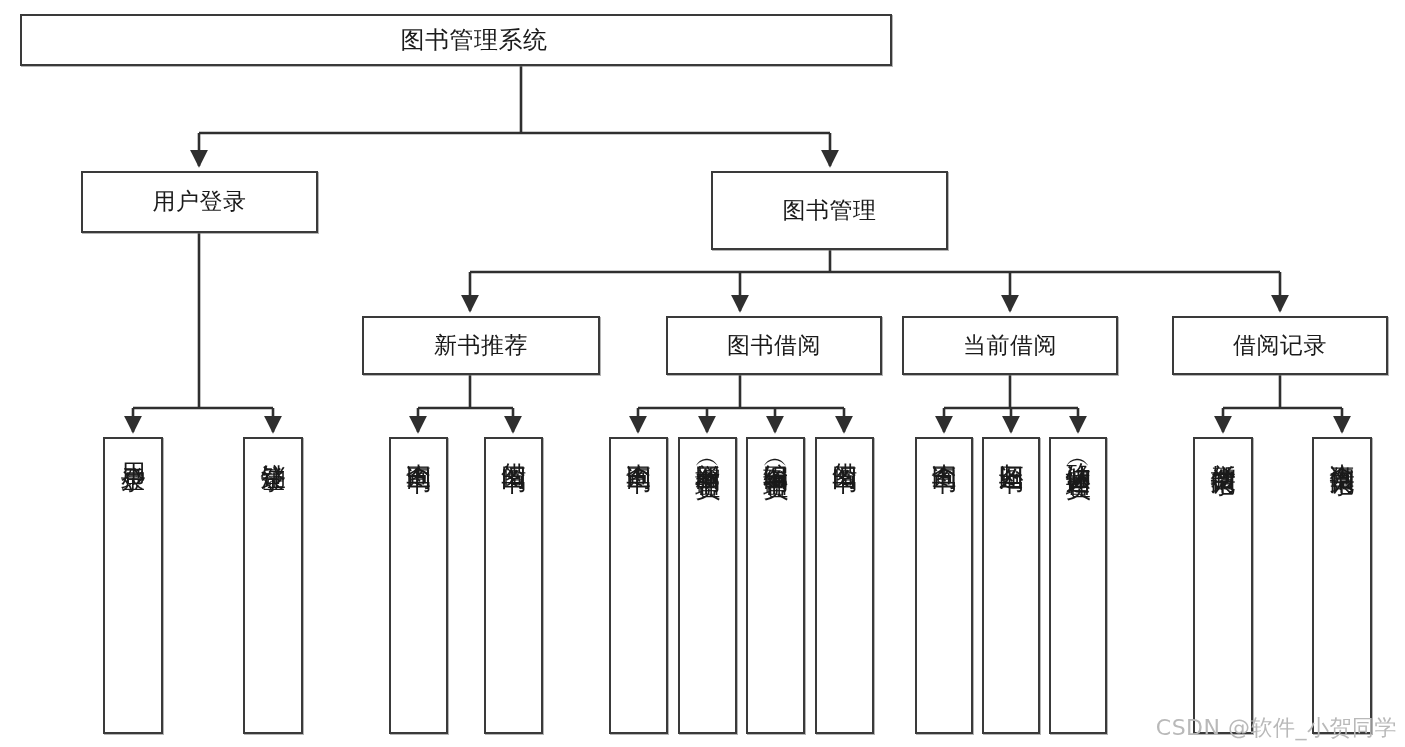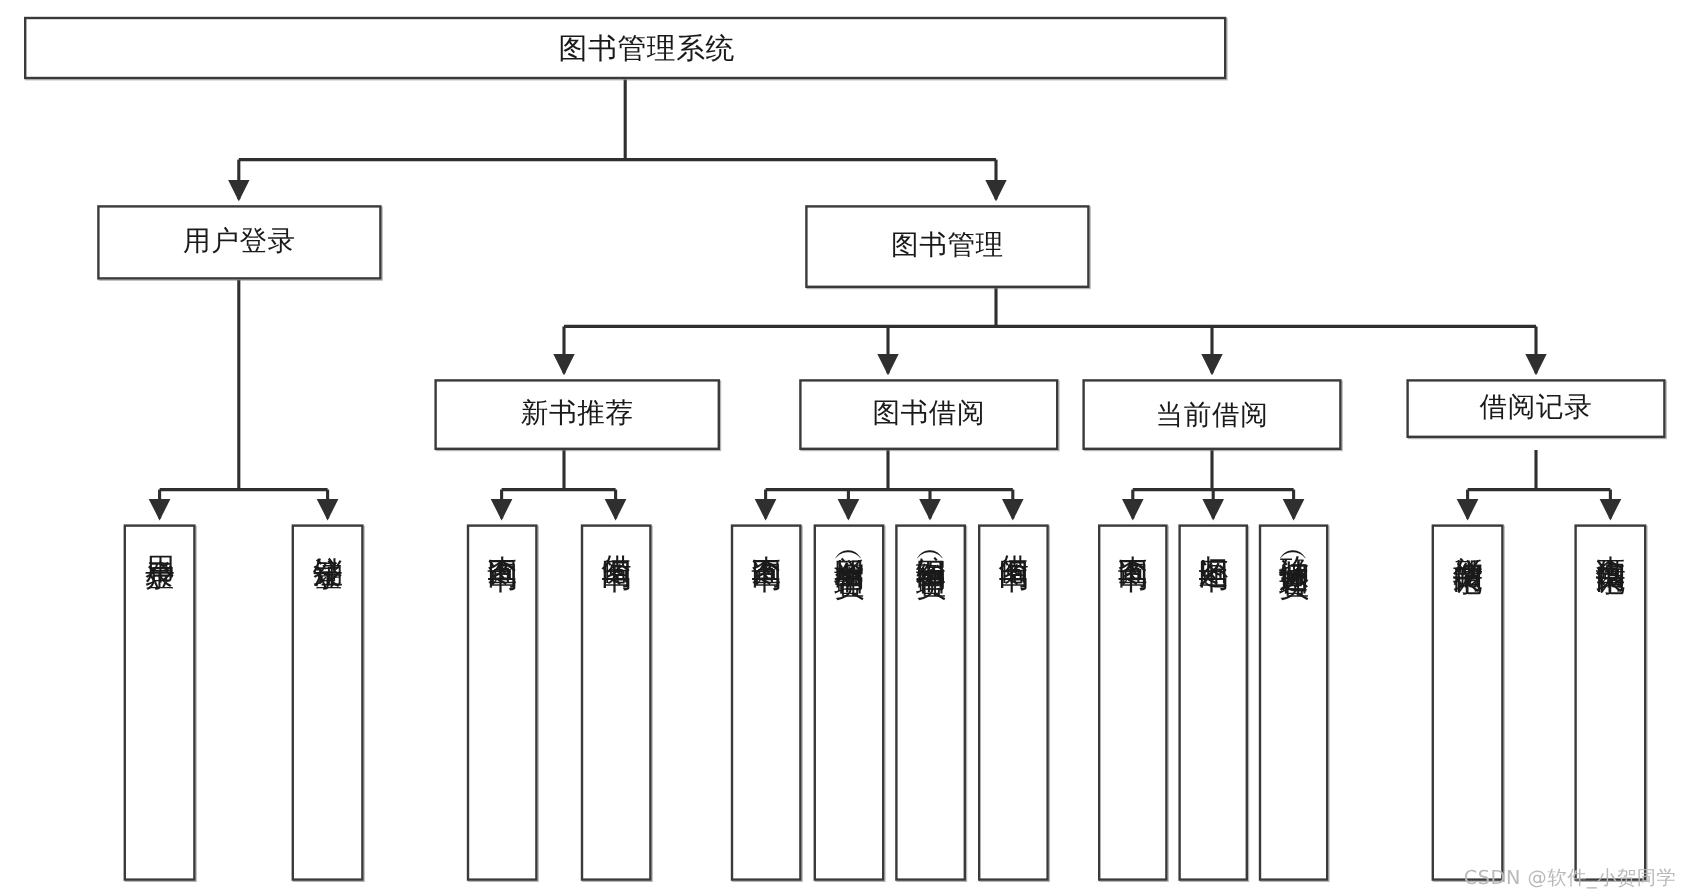--- a/index.html
+++ b/index.html
@@ -60,21 +60,21 @@
     font-size: 25px;
     line-height: 1.02;
     letter-spacing: 2px;
     white-space: nowrap;
     transform: none;
   }
   #watermark {
     position: absolute;
     right: 8px;
     bottom: 4px;
-    font-size: 16px;
+    font-size: 22px;
     color: #b9b9b9;
     letter-spacing: 0.5px;
     user-select: none;
     white-space: nowrap;
   }
 </style>
 </head>
 <body>
 
 <div id="diagram-root">
@@ -122,41 +122,41 @@
       <path d="M 1011 408 L 1011 432" marker-end="url(#arrow)"></path>
       <path d="M 1078 408 L 1078 432" marker-end="url(#arrow)"></path>
 
       <path d="M 1280 375 L 1280 408"></path>
       <path d="M 1223 408 L 1342 408"></path>
       <path d="M 1223 408 L 1223 432" marker-end="url(#arrow)"></path>
       <path d="M 1342 408 L 1342 432" marker-end="url(#arrow)"></path>
     </g>
   </svg>
 
-  <div class="node root horizontal" style="left:20px; top:14px; width:1002px; height:52px;padding-left:36px;">
+  <div class="node root horizontal" style="left:20px; top:14px; width:872px; height:52px;padding-left:36px;">
     <span class="node-label">图书管理系统</span>
   </div>
 
   <div class="node horizontal" style="left:81px; top:171px; width:237px; height:62px;">
     <span class="node-label">用户登录</span>
   </div>
-  <div class="node horizontal" style="left:671px; top:171px; width:237px; height:69px;">
+  <div class="node horizontal" style="left:711px; top:171px; width:237px; height:79px;">
     <span class="node-label">图书管理</span>
   </div>
 
   <div class="node horizontal" style="left:362px; top:316px; width:238px; height:59px;">
     <span class="node-label">新书推荐</span>
   </div>
   <div class="node horizontal" style="left:666px; top:316px; width:216px; height:59px;">
     <span class="node-label">图书借阅</span>
   </div>
   <div class="node horizontal" style="left:902px; top:316px; width:216px; height:59px;font-family:Liberation Serif, serif;">
     <span class="node-label">当前借阅</span>
   </div>
-  <div class="node horizontal" style="left:1172px; top:316px; width:216px; height:49px;">
+  <div class="node horizontal" style="left:1172px; top:316px; width:216px; height:59px;">
     <span class="node-label">借阅记录</span>
   </div>
 
   <div class="node vertical" style="left:103px; top:437px; width:60px; height:297px;">
     <span class="node-label">用户登录</span>
   </div>
   <div class="node vertical" style="left:243px; top:437px; width:60px; height:297px;">
     <span class="node-label">注销登录</span>
   </div>
 

